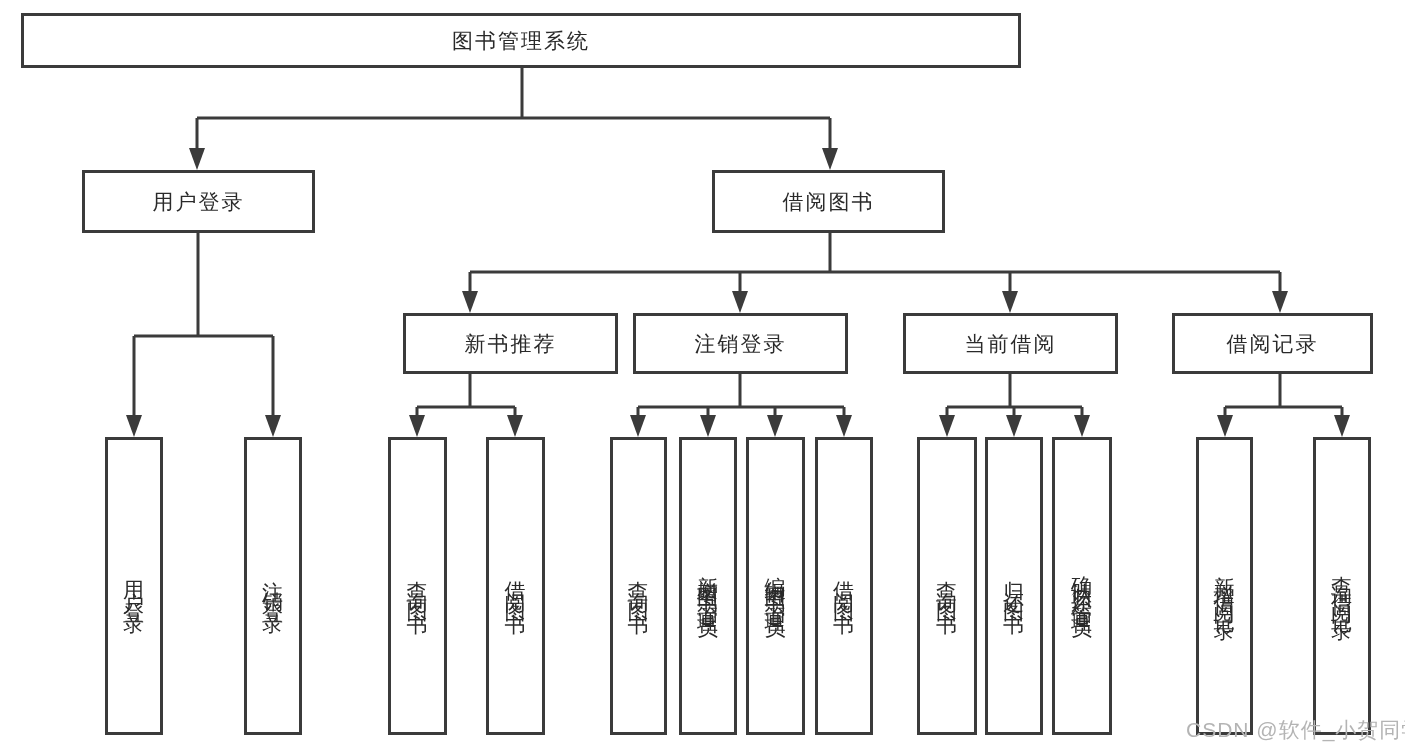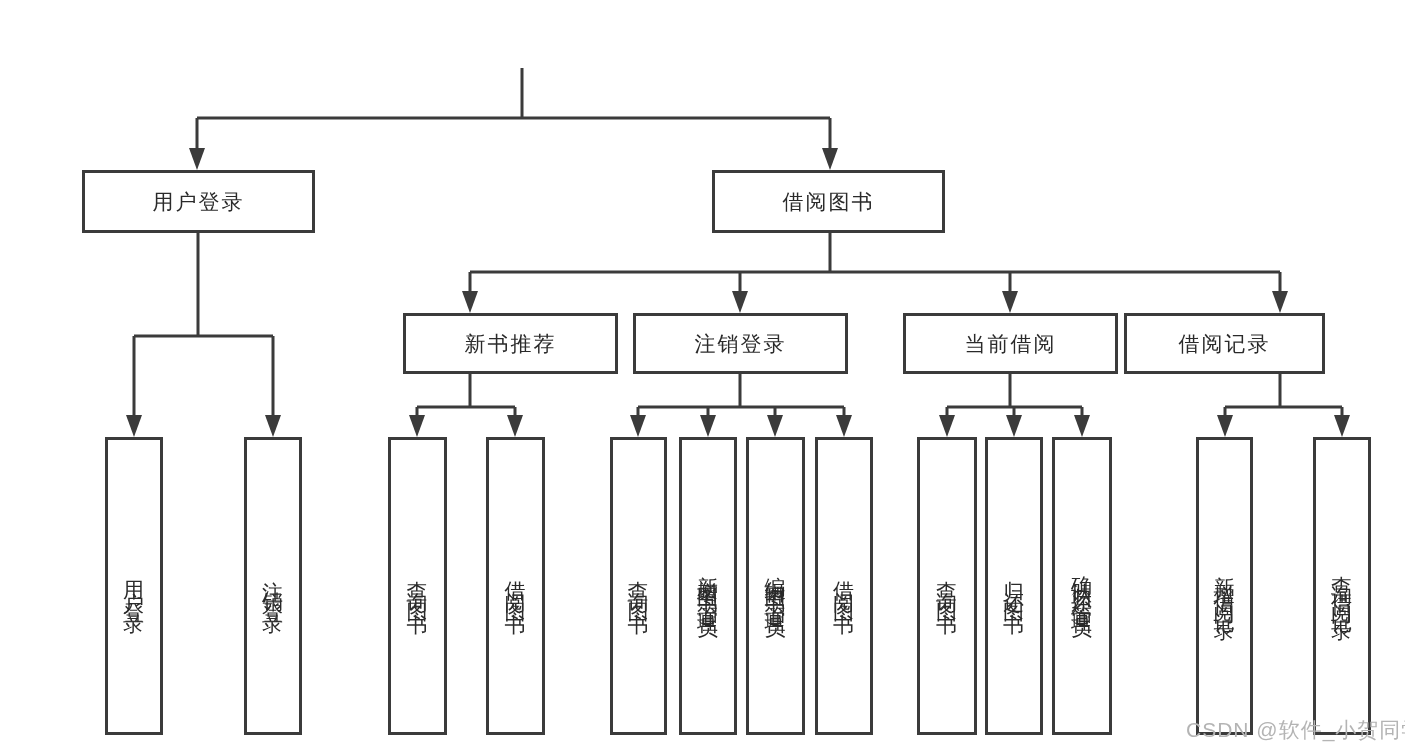--- a/index.html
+++ b/index.html
@@ -85,28 +85,29 @@
       <polygon points="767,415 783,415 775,437"></polygon>
       <polygon points="836,415 852,415 844,437"></polygon>
       <polygon points="939,415 955,415 947,437"></polygon>
       <polygon points="1006,415 1022,415 1014,437"></polygon>
       <polygon points="1074,415 1090,415 1082,437"></polygon>
       <polygon points="1217,415 1233,415 1225,437"></polygon>
       <polygon points="1334,415 1350,415 1342,437"></polygon>
     </g>
   </svg>
 
+  <div class="box" style="left:21px; top:13px; width:1000px; height:55px;">图书管理系统</div>
 
   <div class="box" style="left:82px; top:170px; width:233px; height:63px;">用户登录</div>
   <div class="box" style="left:712px; top:170px; width:233px; height:63px;">借阅图书</div>
 
   <div class="box" style="left:363px; top:313px; width:215px; height:61px;margin-left:40px;">新书推荐</div>
   <div class="box" style="left:633px; top:313px; width:215px; height:61px;">注销登录</div>
   <div class="box" style="left:903px; top:313px; width:215px; height:61px;">当前借阅</div>
-  <div class="box" style="left:1124px; top:313px; width:201px; height:61px;">借阅记录</div>
+  <div class="box" style="left:1172px; top:313px; width:201px; height:61px;">借阅记录</div>
 
   <div class="box v" style="left:105px; top:437px; width:58px; height:298px;">用户登录</div>
   <div class="box v" style="left:244px; top:437px; width:58px; height:298px;">注销登录</div>
 
   <div class="box v" style="left:388px; top:437px; width:59px; height:298px;">查询图书</div>
   <div class="box v" style="left:486px; top:437px; width:59px; height:298px;">借阅图书</div>
 
   <div class="box v" style="left:610px; top:437px; width:57px; height:298px;">查询图书</div>
   <div class="box v" style="left:679px; top:437px; width:58px; height:298px; letter-spacing:6px;">新增图书（管理员）</div>
   <div class="box v" style="left:746px; top:437px; width:59px; height:298px; letter-spacing:6px;">编辑图书（管理员）</div>

